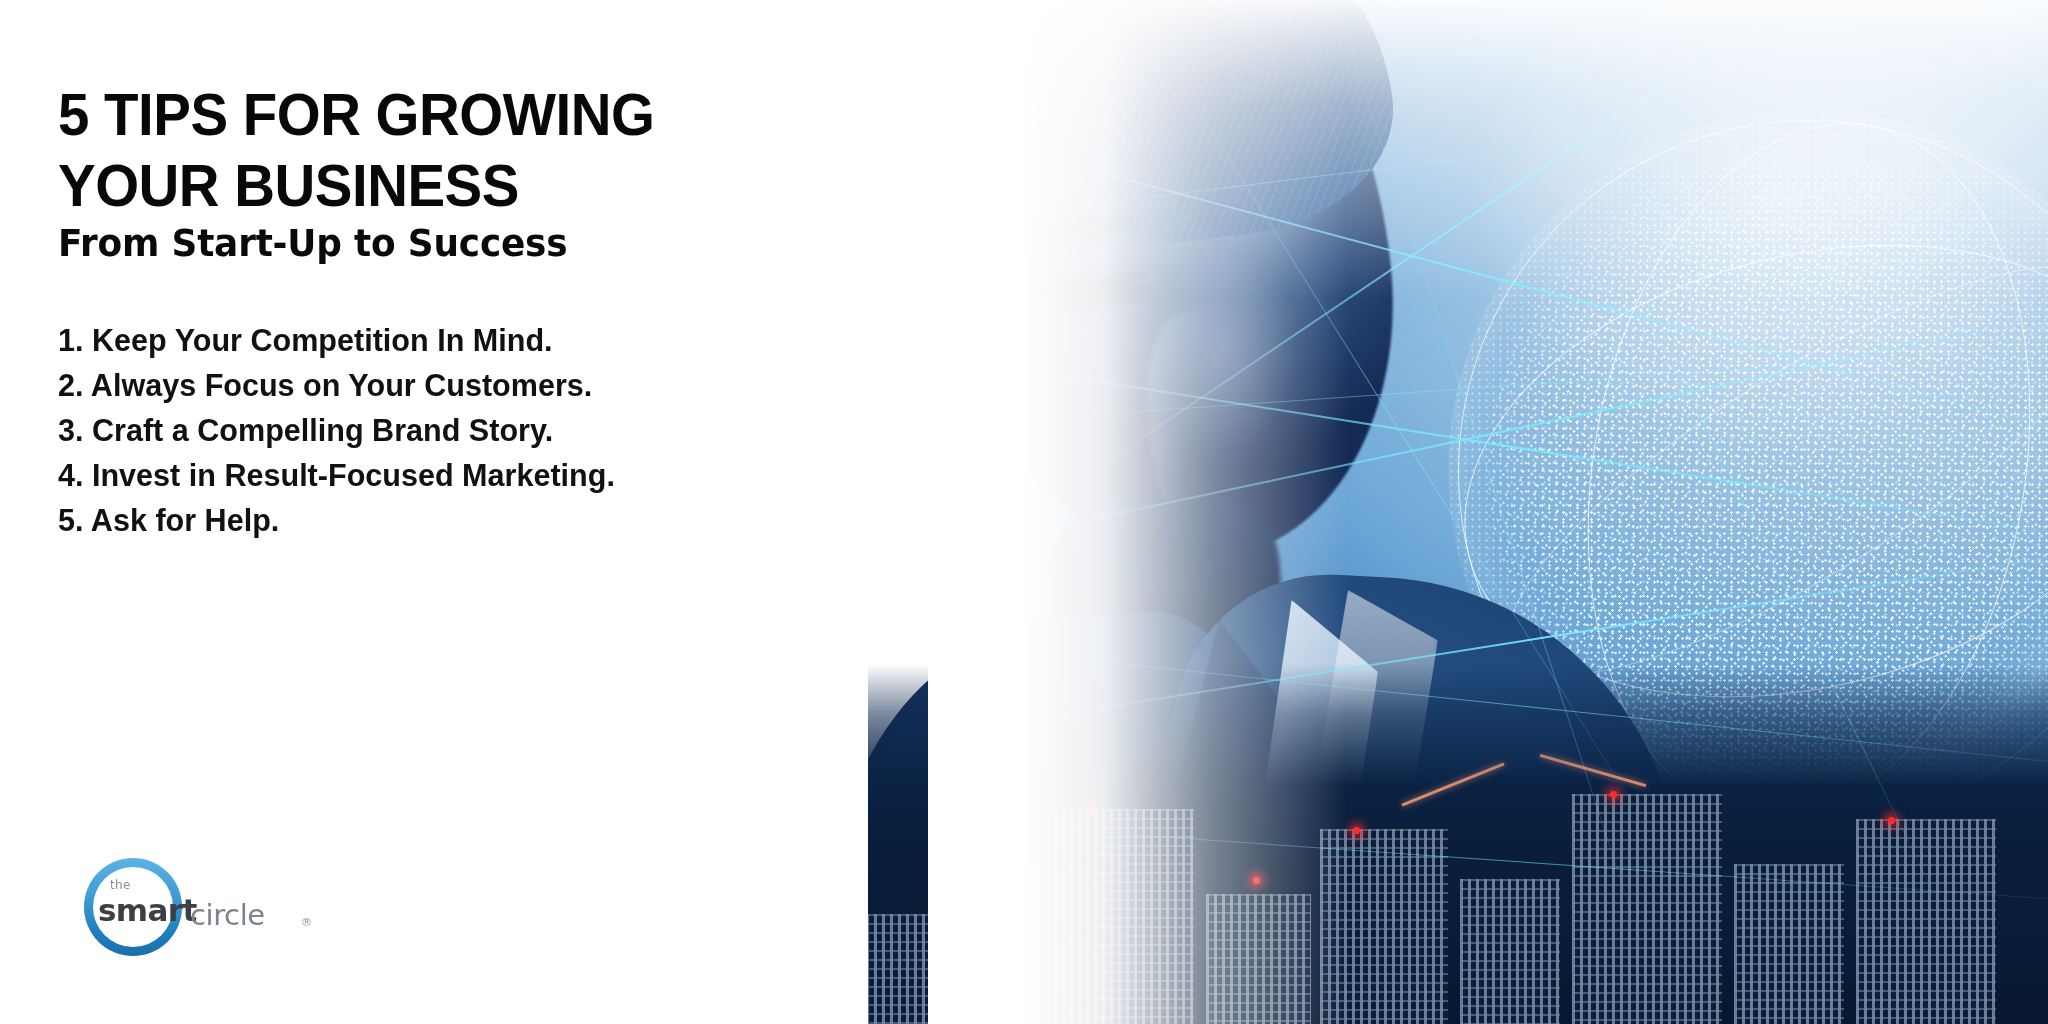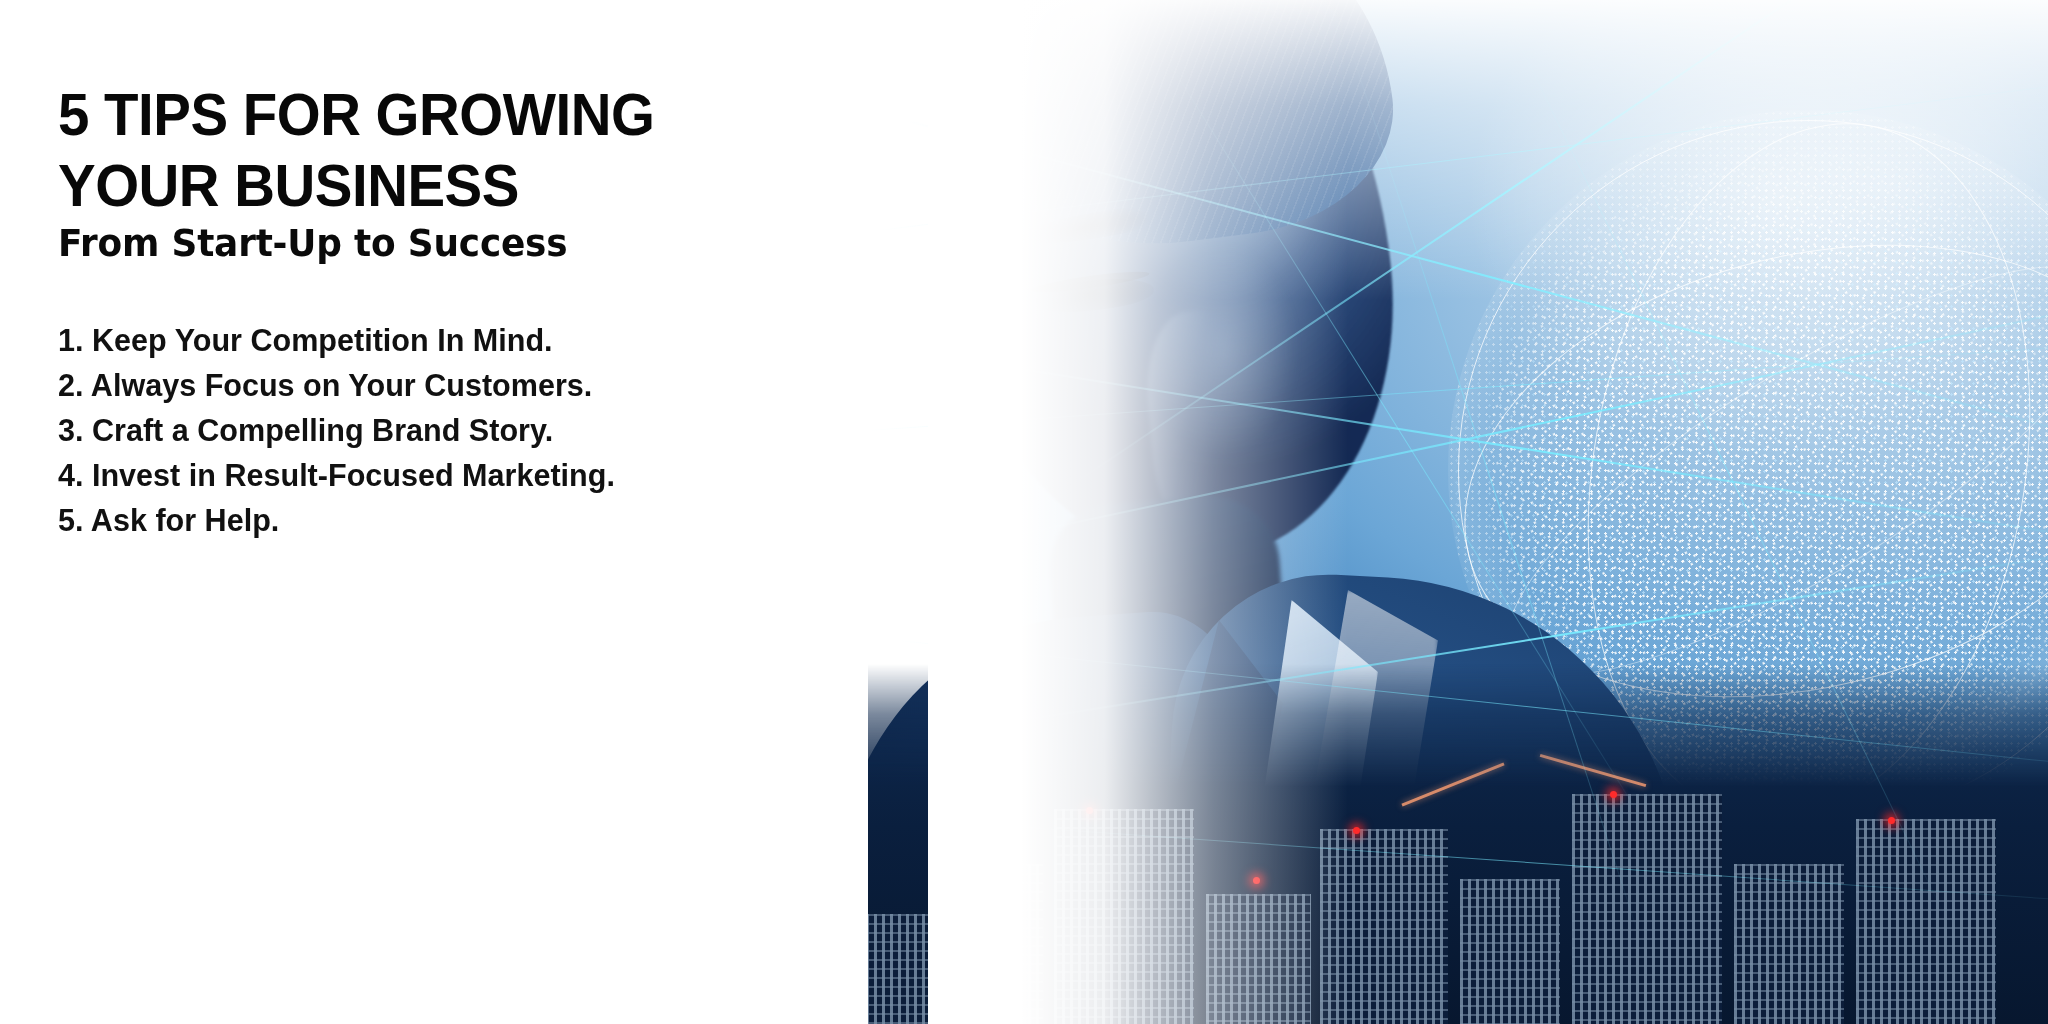--- a/index.html
+++ b/index.html
@@ -325,15 +325,24 @@
     <div class="subhead">From Start-Up to Success</div>
 
     <div class="tips">
       <div class="tip">1. Keep Your Competition In Mind.</div>
       <div class="tip">2. Always Focus on Your Customers.</div>
       <div class="tip">3. Craft a Compelling Brand Story.</div>
       <div class="tip">4. Invest in Result-Focused Marketing.</div>
       <div class="tip">5. Ask for Help.</div>
     </div>
 
+    <div class="logo">
+      <div class="logo-ring">
+        <div class="logo-ring-inner"></div>
+      </div>
+      <div class="logo-the">the</div>
+      <div class="logo-smart">smart</div>
+      <div class="logo-circle">circle</div>
+      <div class="logo-reg">®</div>
+    </div>
 
   </div>
 </div>
 
 </body></html>

